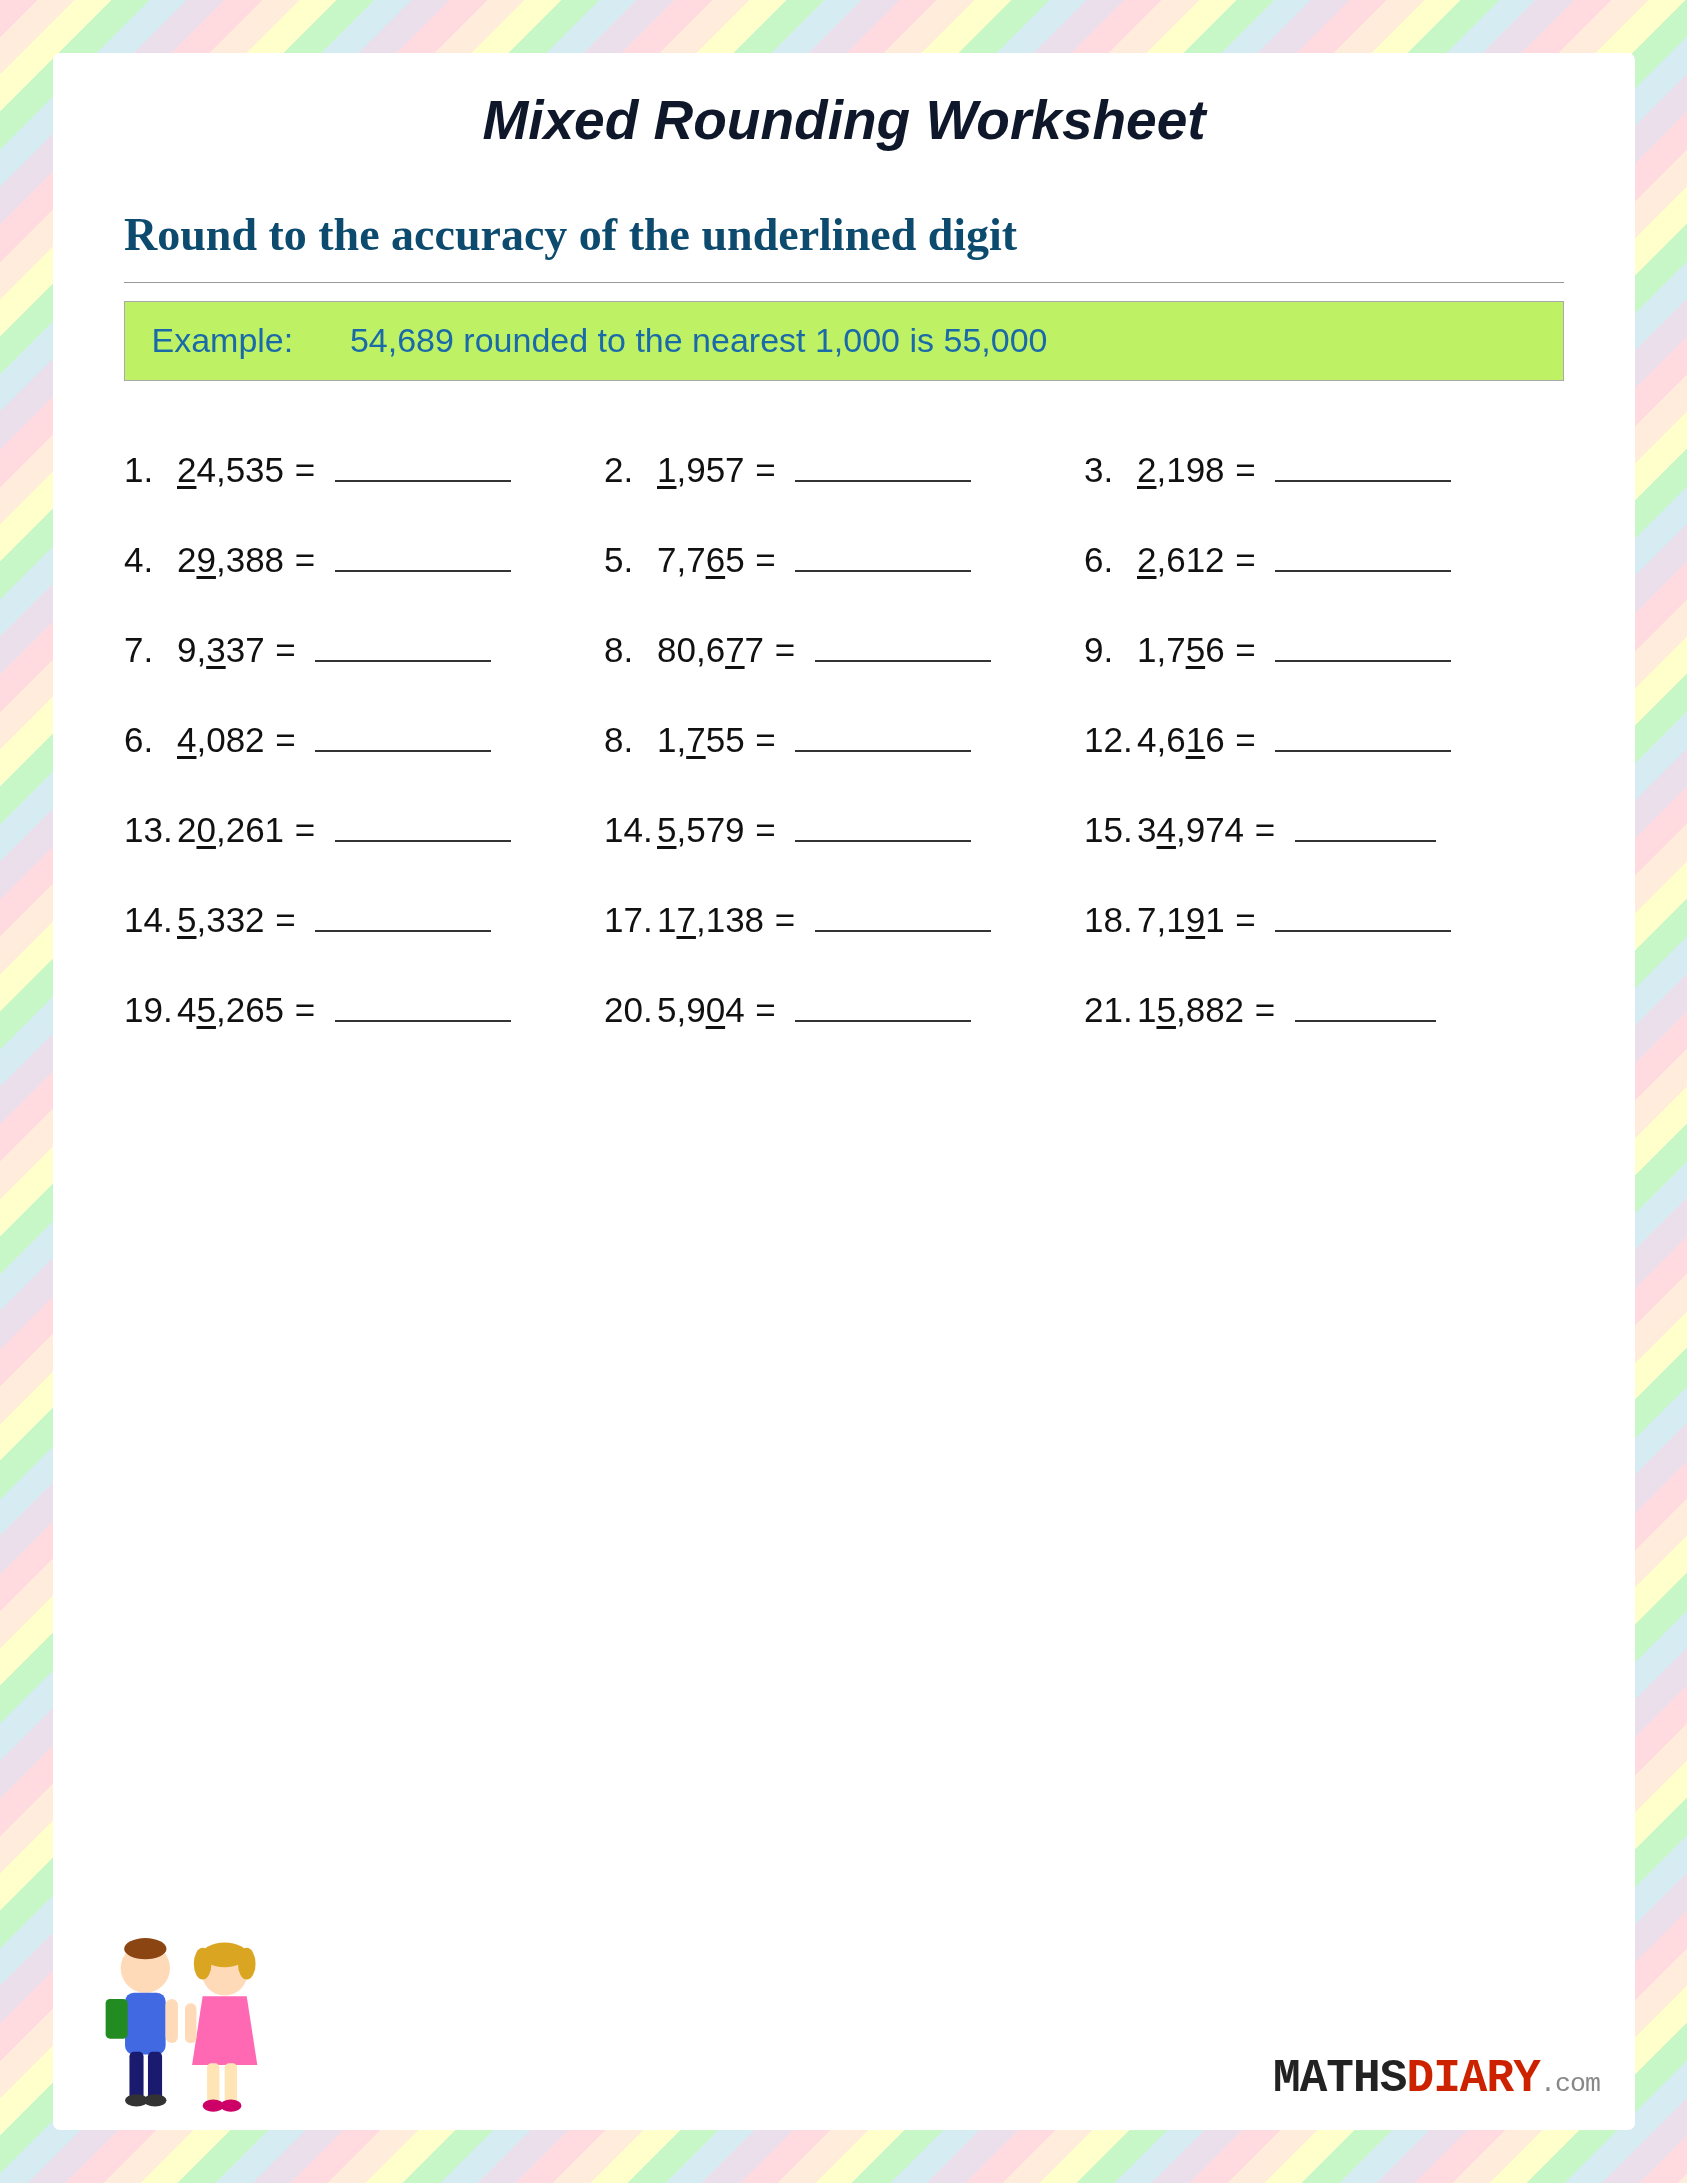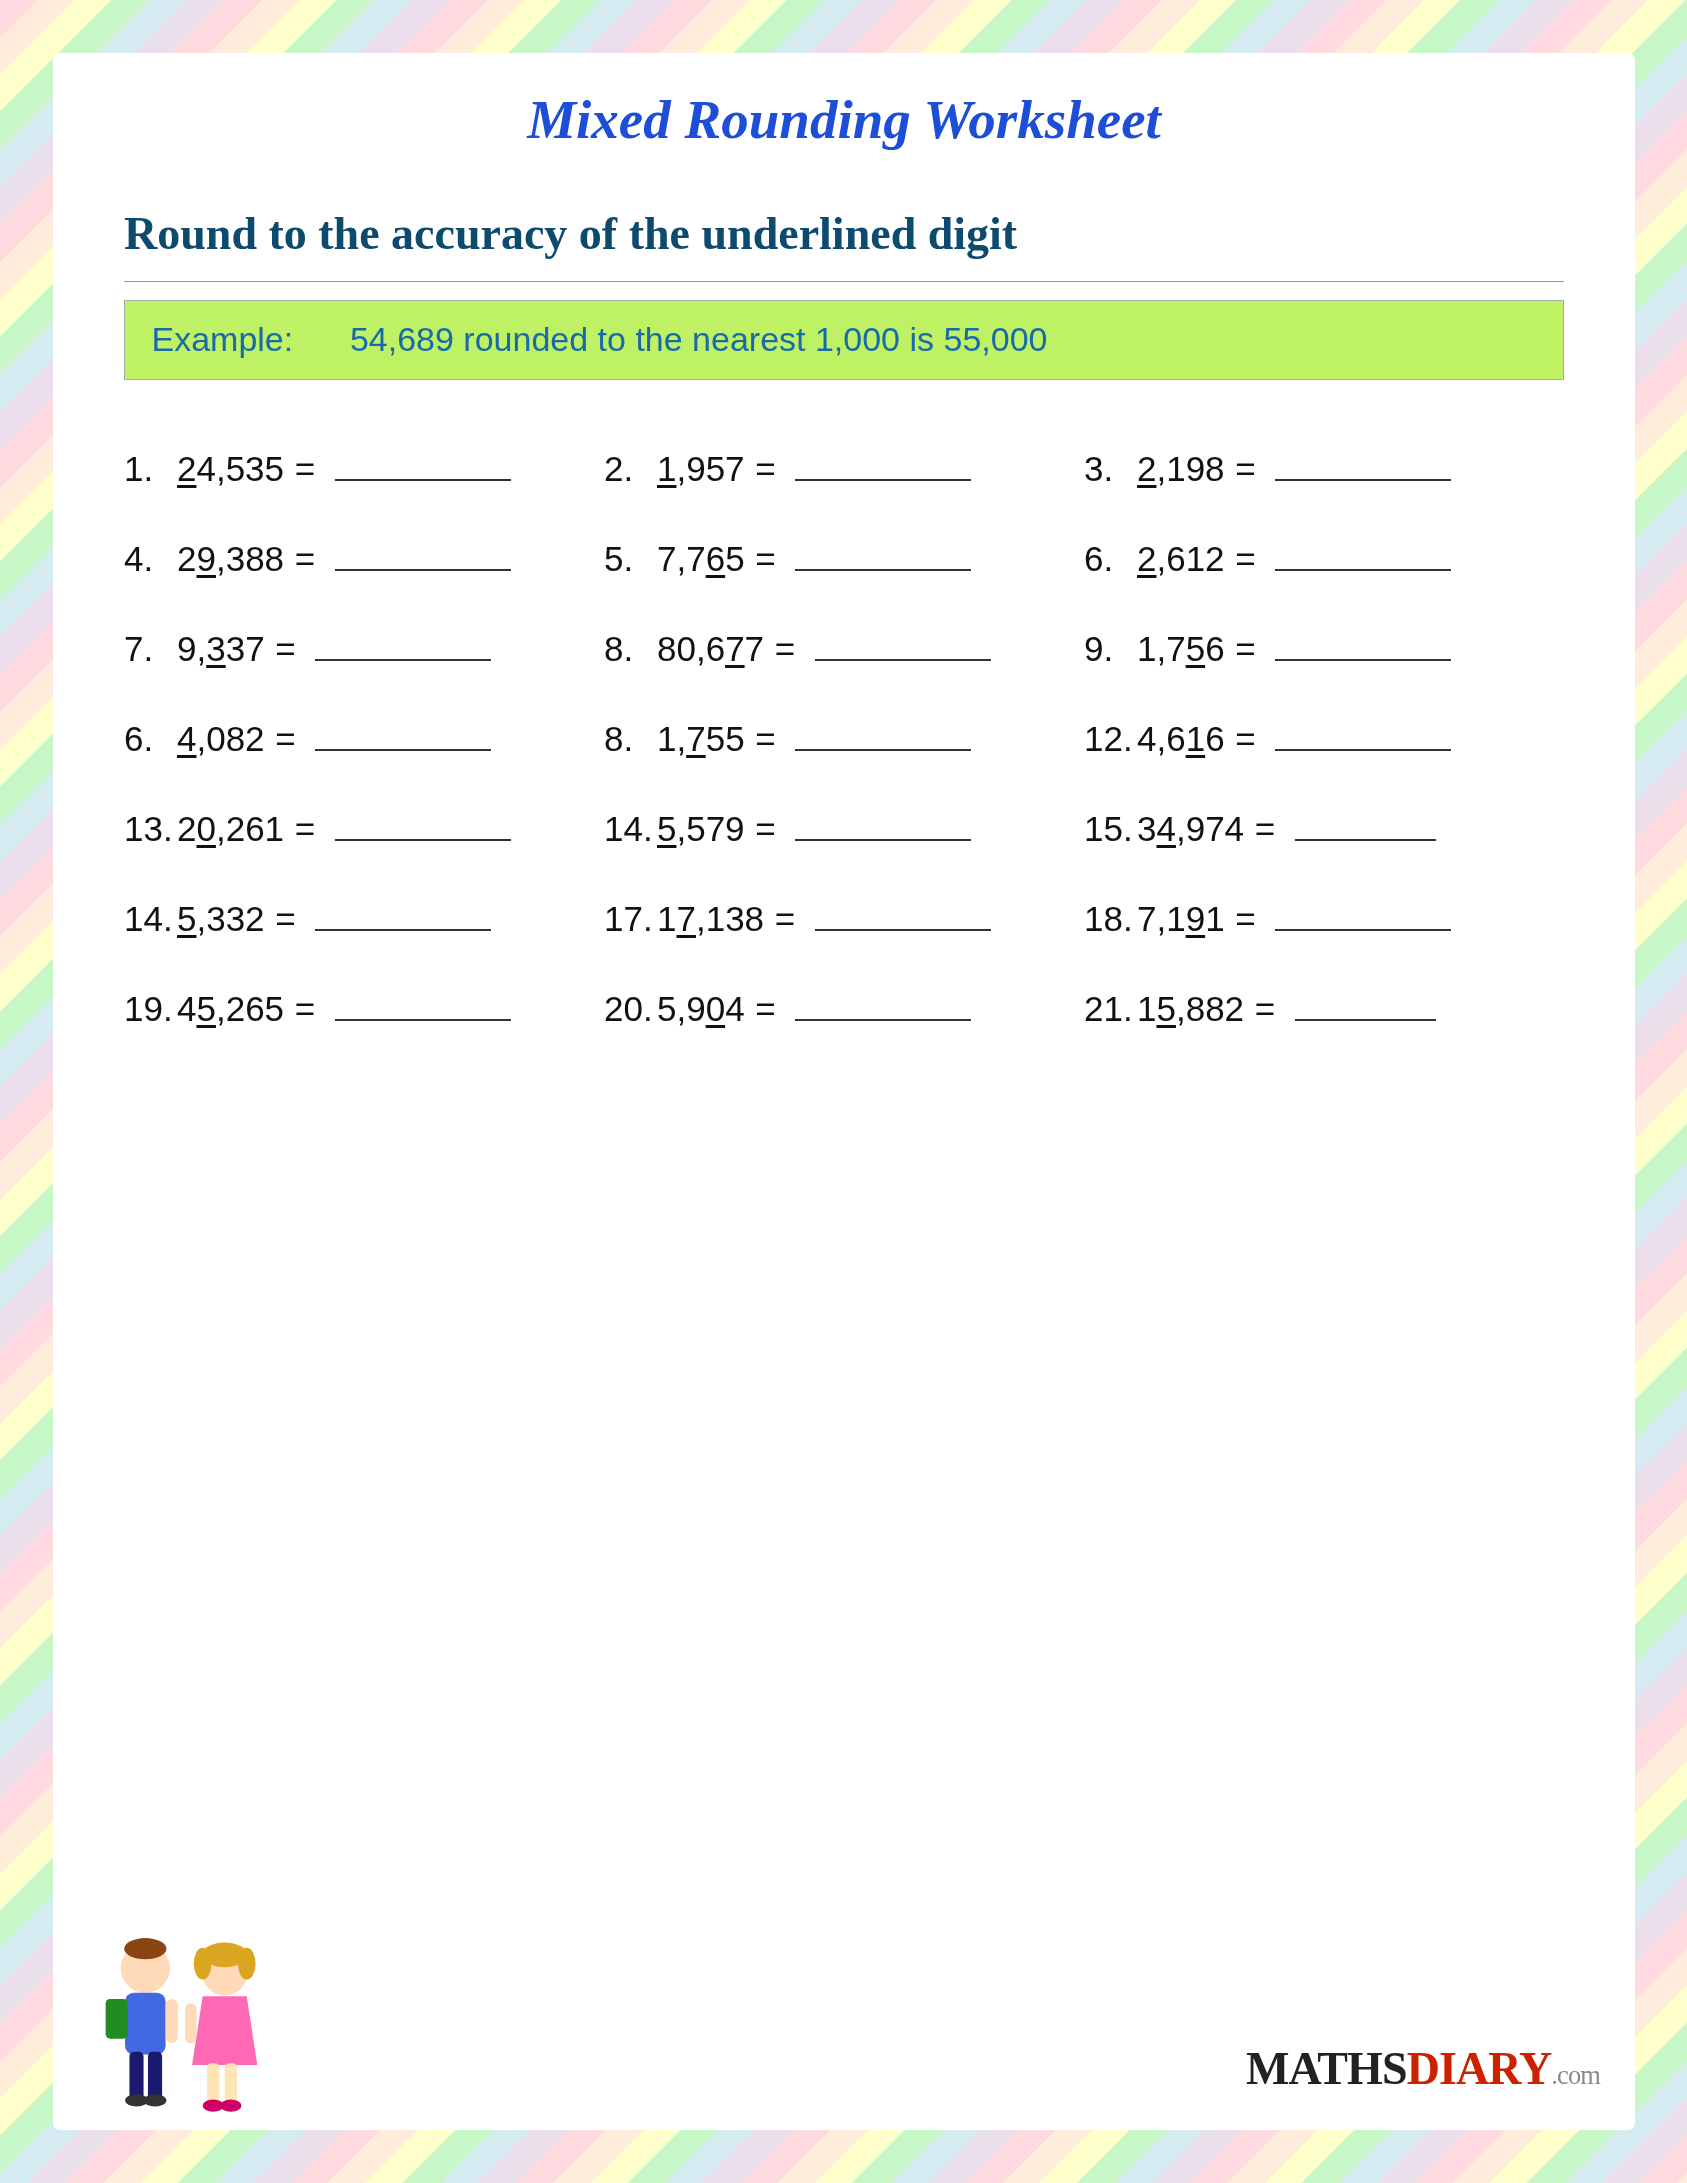--- a/index.html
+++ b/index.html
@@ -45,23 +45,23 @@
       background: white;
       border-radius: 7px;
       padding: 35px 71px 71px 71px;
     }
 
     .page-title {
       text-align: center;
       font-size: 55px;
       font-weight: bold;
       font-style: italic;
-      color: #1d4ed8;
+      color: #0f172a;
       margin-bottom: 53px;
-      font-family: Liberation Serif, serif;
+      font-family: Liberation Sans, sans-serif;
     }
 
     .instruction {
       font-size: 46px;
       font-weight: bold;
       color: #0c4a6e;
       margin-bottom: 17.6px;
       font-family: Georgia, serif;
       line-height: 1.3;
     }
@@ -381,16 +381,16 @@
     <rect x="135" y="158" width="14" height="48" rx="5" fill="#FFE4B5"></rect>
     <rect x="155" y="158" width="14" height="48" rx="5" fill="#FFE4B5"></rect>
 
     <ellipse cx="142" cy="206" rx="12" ry="7" fill="#cc0066"></ellipse>
     <ellipse cx="162" cy="206" rx="12" ry="7" fill="#cc0066"></ellipse>
 
     <rect x="110" y="90" width="13" height="45" rx="6" fill="#FFDAB9"></rect>
   </svg>
 </div>
 
-<div style="position:absolute; bottom:88px; right:88px; font-size:46px; font-weight:900; font-family:Liberation Serif, serif; letter-spacing:-0.9px;">
+<div style="position:absolute; bottom:78px; right:88px; font-size:46px; font-weight:900; font-family:Liberation Mono, monospace; letter-spacing:-0.9px;">
   <span style="color:#222;">MATHS</span><span style="color:#cc2200;">DIARY</span><span style="font-size:26.5px; color:#888; font-weight:normal;">.com</span>
 </div>
 
 
 </body></html>

